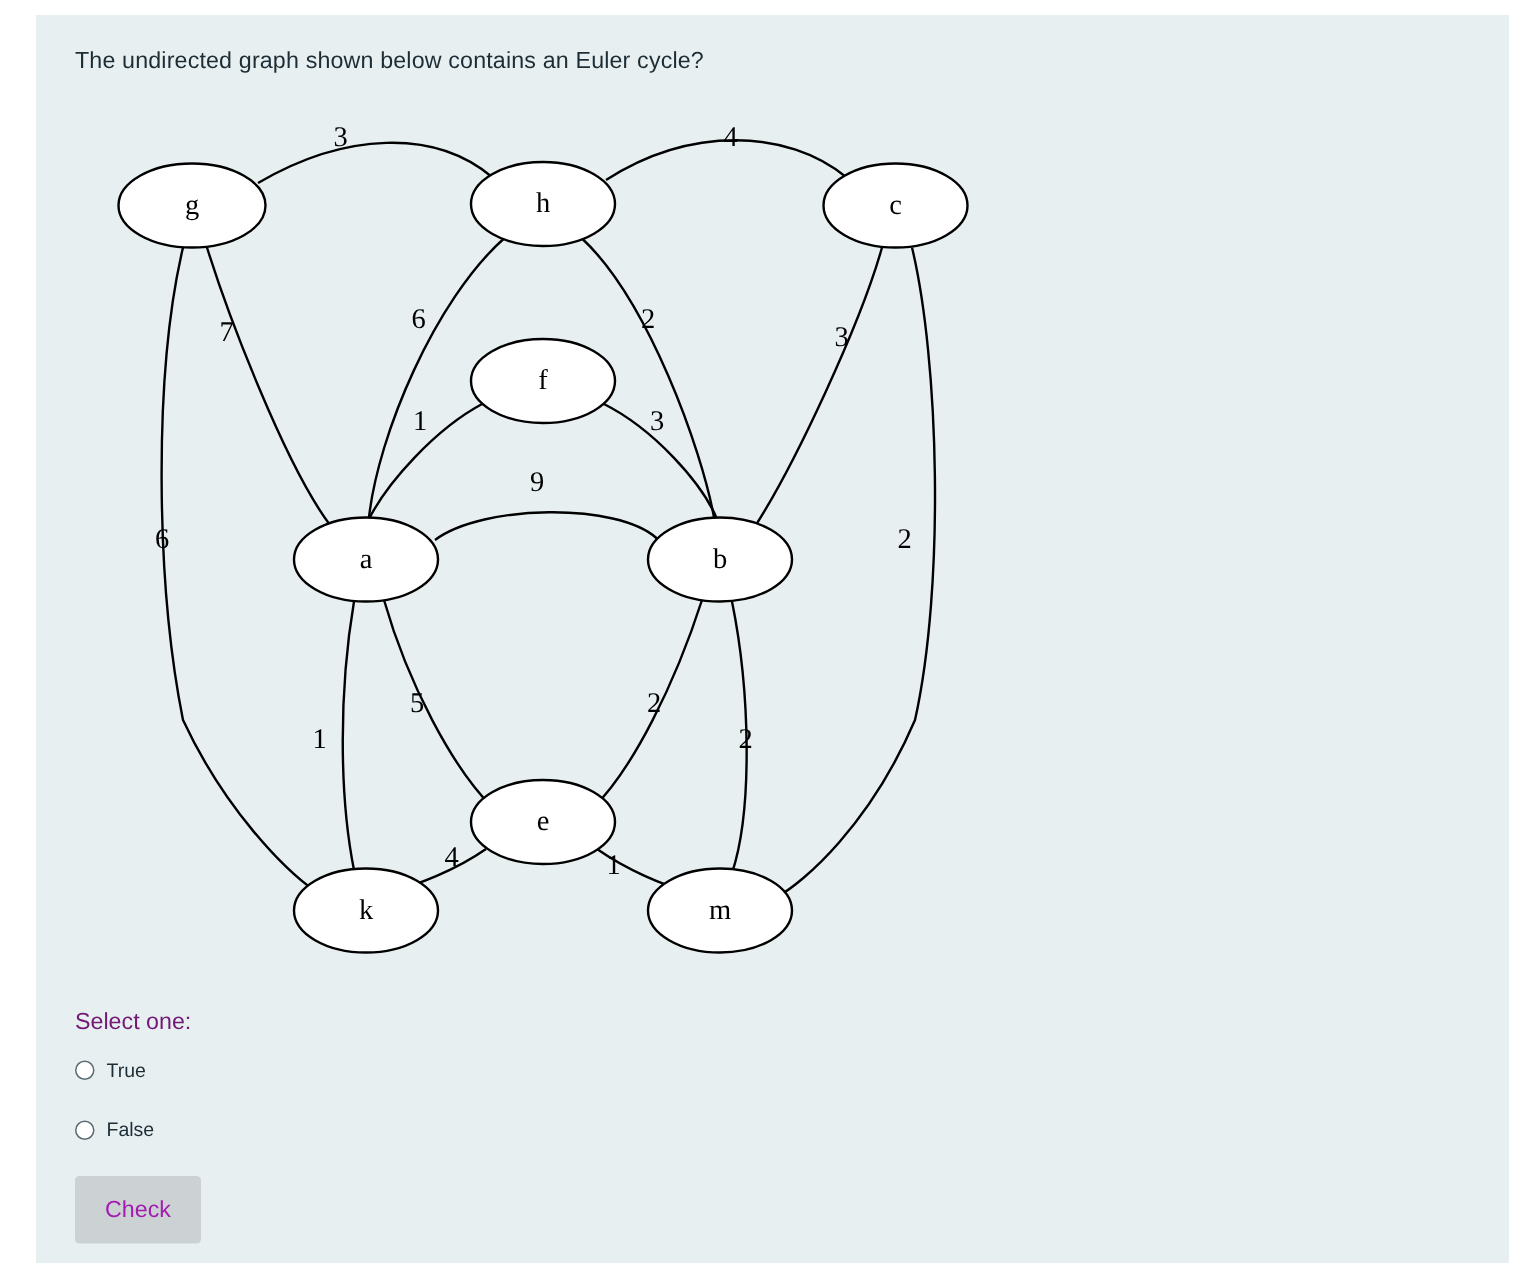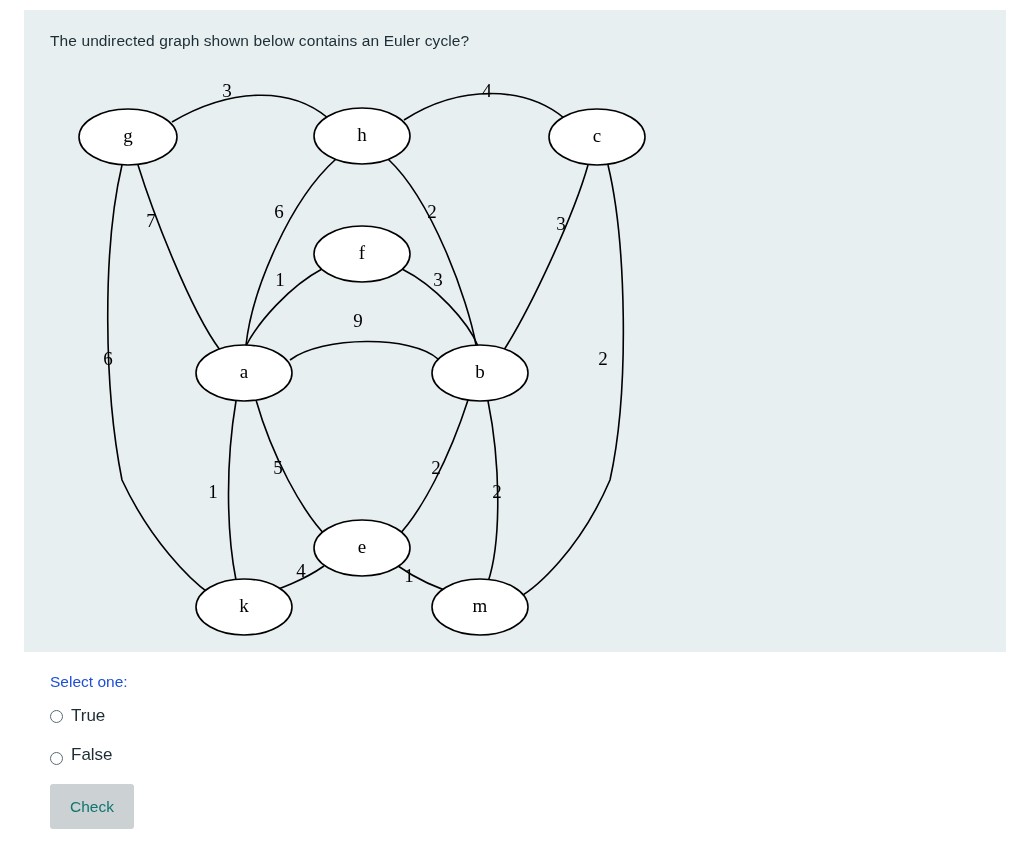--- a/index.html
+++ b/index.html
@@ -11,21 +11,21 @@
     width: 1024px;
     height: 858px;
     overflow: hidden;
     font-family: "Liberation Sans", sans-serif;
   }
   #quiz-panel {
     position: absolute;
     left: 24px;
     top: 10px;
     width: 982px;
-    height: 642px;
+    height: 832px;
     background: #e8eff1;
     box-sizing: border-box;
     padding-left: 44px;
   }
   #question-text {
     position: absolute;
     left: 26px;
     top: 22px;
     font-size: 15.5px;
     color: #1d2d35;
@@ -64,56 +64,56 @@
     font-size: 19px;
     fill: #000000;
     text-anchor: middle;
     dominant-baseline: middle;
   }
   #select-one-label {
     position: absolute;
     left: 26px;
     top: 663px;
     font-size: 15.5px;
-    color: #1d4ed8;
+    color: #701a75;
   }
   .answer-row {
     position: absolute;
     left: 26px;
     display: flex;
     align-items: center;
     gap: 8px;
   }
   #answer-row-0 { top: 696px; }
   #answer-row-1 { top: 735px; align-items: flex-end; }
   .radio-circle {
     width: 13px;
     height: 13px;
     border: 1.4px solid #5b6b73;
     border-radius: 50%;
     background: #ffffff;
     box-sizing: border-box;
     flex: 0 0 auto;
   }
   .answer-label {
-    font-size: 17px;
+    font-size: 13px;
     color: #1d2d35;
   }
   #check-button {
     position: absolute;
     left: 26px;
     top: 774px;
     min-width: 84px;
     height: 45px;
     background: #ccd1d4;
     border: none;
     border-radius: 3px;
     font-family: "Liberation Sans", sans-serif;
     font-size: 15.5px;
-    color: #0f766e;
+    color: #a21caf;
     padding: 0 18px;
     cursor: pointer;
   }
 </style>
 </head>
 <body>
 
 <div id="quiz-panel">
 
   <div id="question-text">The undirected graph shown below contains an Euler cycle?</div>

